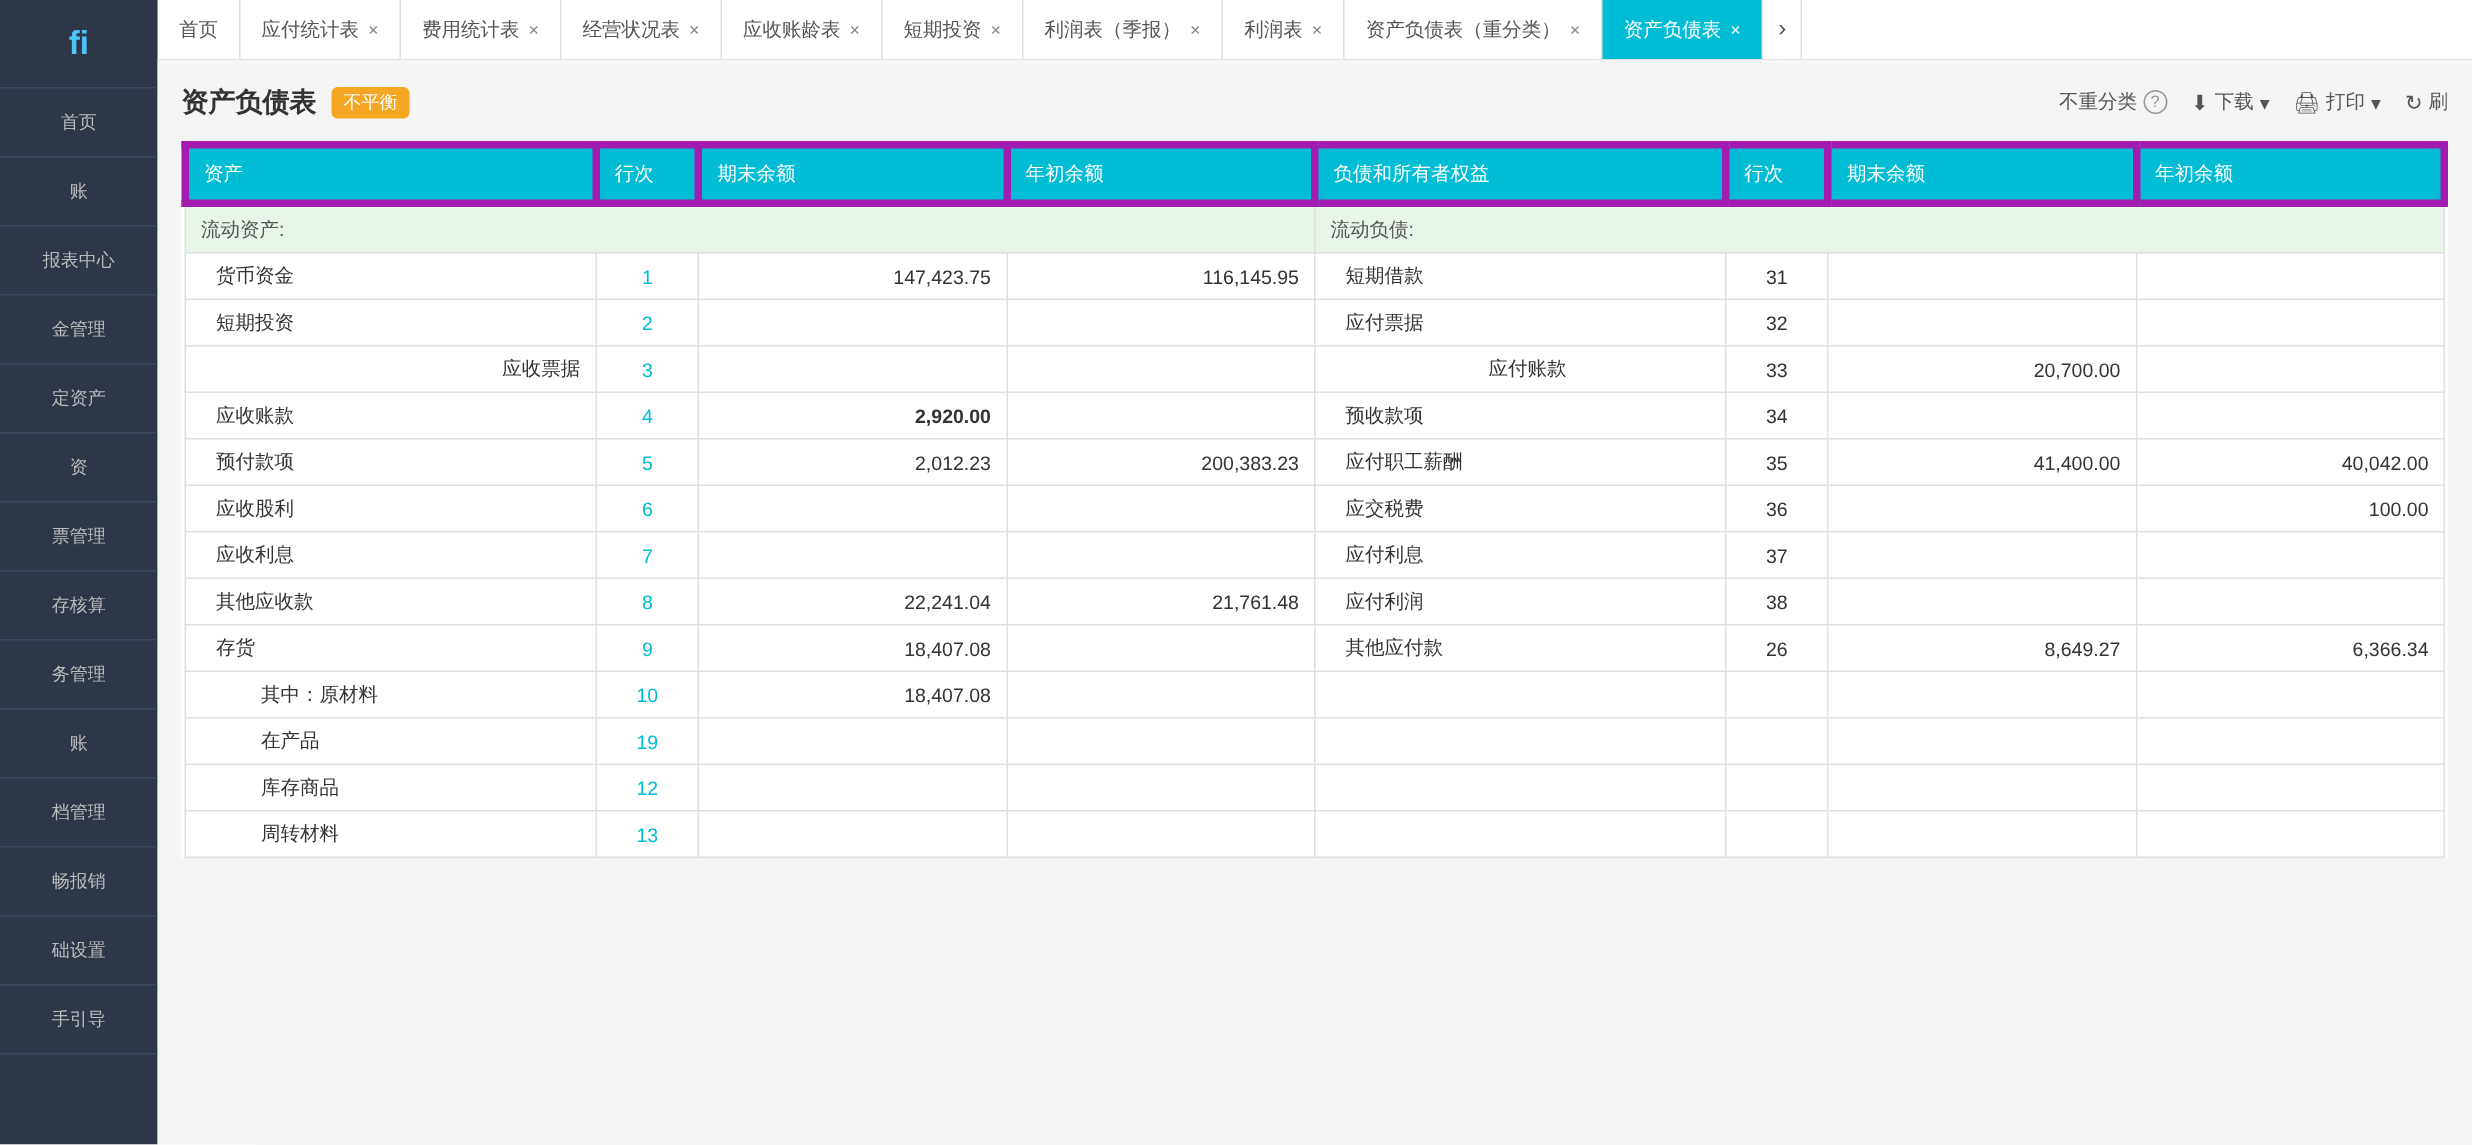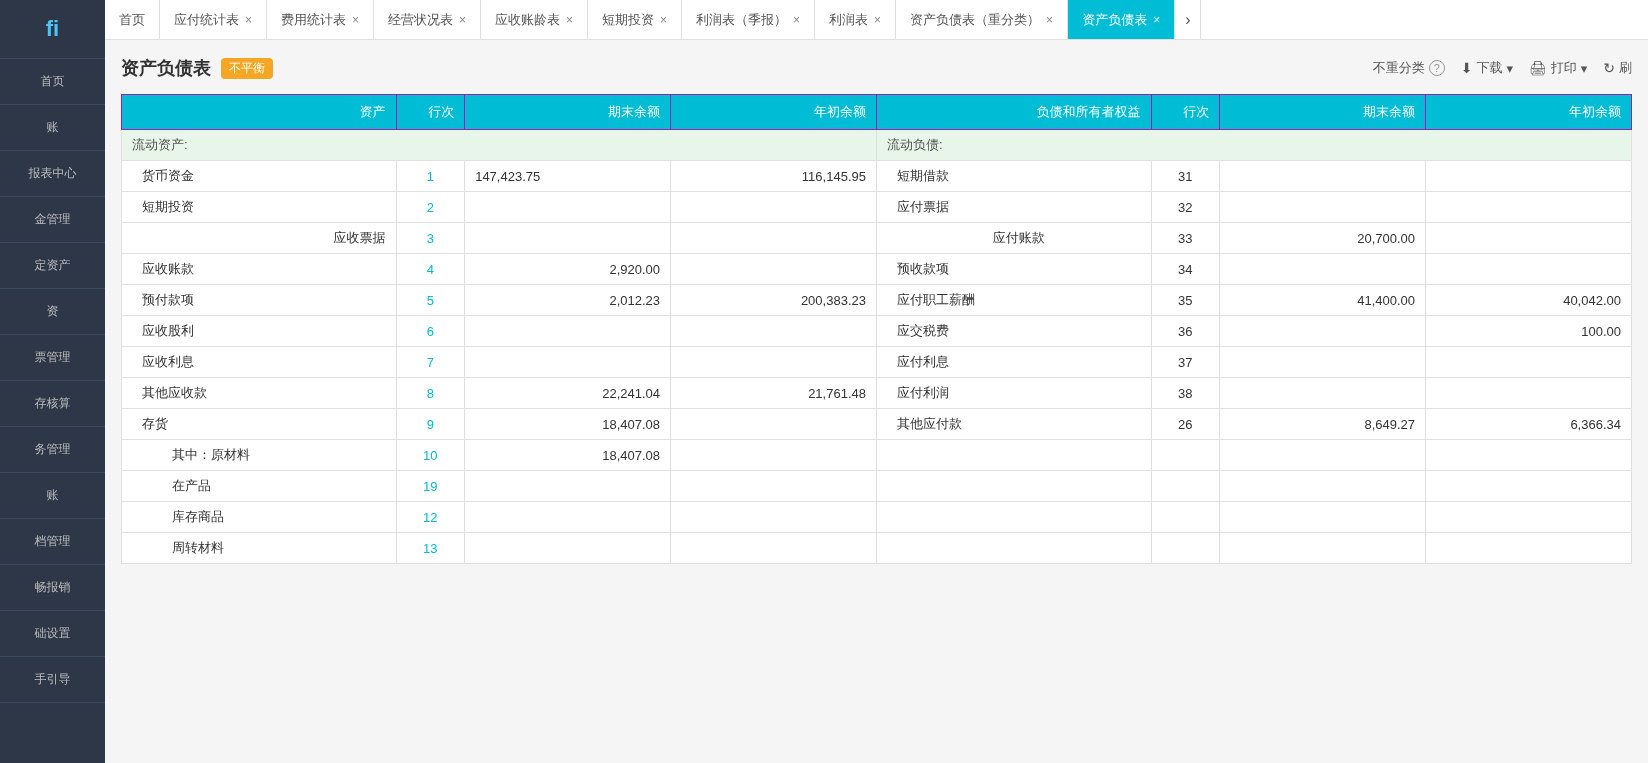--- a/index.html
+++ b/index.html
@@ -127,23 +127,23 @@
     .report-table {
       width: 100%;
       border-collapse: collapse;
       background: #fff;
       font-size: 13px;
     }
     .report-table th {
       background: #00bcd4;
       color: #fff;
       padding: 8px 10px;
-      text-align: right;
+      text-align: left;
       font-weight: normal;
-      border: 1px solid #a21caf;
+      border: 5px solid #a21caf;
     }
     .report-table td {
       padding: 6px 10px;
       border: 1px solid #e0e0e0;
       text-align: center;
       color: #333;
     }
     .report-table .section-row td {
       background: #e8f5e9;
       color: #555;
@@ -274,21 +274,21 @@
       <tbody>
 
         <tr class="section-row">
           <td colspan="4">流动资产:</td>
           <td colspan="4">流动负债:</td>
         </tr>
 
       <tr class="data-row">
       <td style="text-align:left;padding-left:20px;">货币资金</td>
       <td class="row-num" style="color:#00bcd4;">1</td>
-      <td class="number" style="text-align:left;">147,423.75</td>
+      <td class="number" style="text-align:right;">147,423.75</td>
       <td class="number" style="text-align:right;">116,145.95</td>
       <td style="text-align:left;padding-left:20px;">短期借款</td>
       <td class="row-num" style="color:#333;">31</td>
       <td class="number" style="text-align:right;"></td>
       <td class="number" style="text-align:right;"></td>
     </tr>
           <tr class="data-row">
       <td style="text-align:left;padding-left:20px;">短期投资</td>
       <td class="row-num" style="color:#00bcd4;">2</td>
       <td class="number" style="text-align:right;"></td>
@@ -304,21 +304,21 @@
       <td class="number" style="text-align:right;"></td>
       <td class="number" style="text-align:right;"></td>
       <td style="text-align:center;padding-left:20px;">应付账款</td>
       <td class="row-num" style="color:#333;">33</td>
       <td class="number" style="text-align:right;">20,700.00</td>
       <td class="number" style="text-align:right;"></td>
     </tr>
           <tr class="data-row">
       <td style="text-align:left;padding-left:20px;">应收账款</td>
       <td class="row-num" style="color:#00bcd4;">4</td>
-      <td class="number" style="text-align:right;">2,920.00</td>
+      <td class="number" style="text-align:right;font-weight:bold;">2,920.00</td>
       <td class="number" style="text-align:right;"></td>
       <td style="text-align:left;padding-left:20px;">预收款项</td>
       <td class="row-num" style="color:#333;">34</td>
       <td class="number" style="text-align:right;"></td>
       <td class="number" style="text-align:right;"></td>
     </tr>
           <tr class="data-row">
       <td style="text-align:left;padding-left:20px;">预付款项</td>
       <td class="row-num" style="color:#00bcd4;">5</td>
       <td class="number" style="text-align:right;">2,012.23</td>

